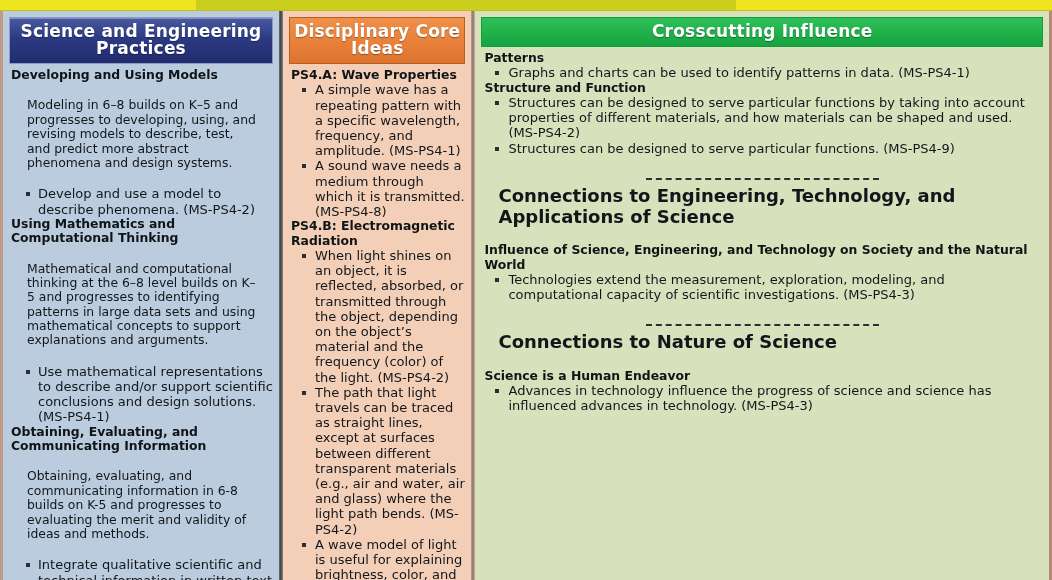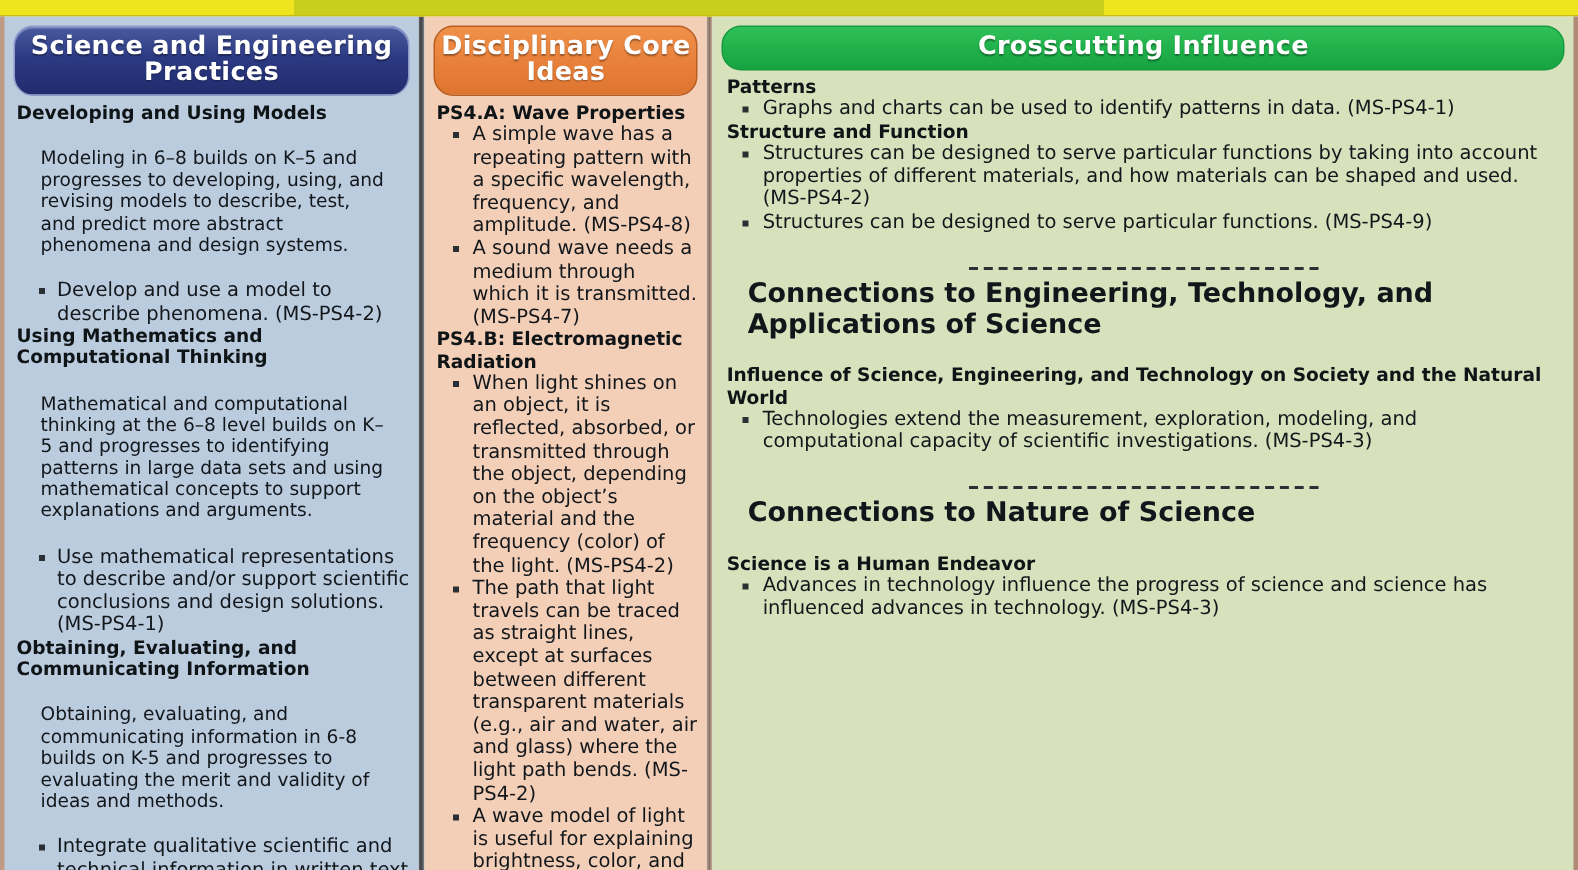--- a/index.html
+++ b/index.html
@@ -91,21 +91,20 @@
     margin: 6px 6px 4px 6px;
     flex: 0 0 auto;
     text-align: center;
     font-weight: bold;
     color: #ffffff;
     letter-spacing: 0.2px;
     line-height: 1;
     padding: 5px 4px 6px 4px;
     font-size: 17px;
     text-shadow: 0 1px 1px rgba(0,0,0,0.35);
-    border-radius: 13px;
   }
   .header-practices {
     background: linear-gradient(to bottom, #4a5a9e 0%, #2c3a83 45%, #212c6d 100%);
     border: 1px solid #8e99c9;
     box-shadow: inset 0 1px 0 #7e8cc4;
   }
   .header-dci {
     background: linear-gradient(to bottom, #ef9049 0%, #e8803a 55%, #dd7430 100%);
     border: 1px solid #b75e22;
   }
@@ -233,22 +232,22 @@
 
     <div class="col-sep dark"></div>
 
     <div class="col col-dci">
       <div class="col-header header-dci">Disciplinary Core Ideas</div>
       <div class="col-body">
 
         <div>
           <div class="sec-title">PS4.A:  Wave Properties</div>
           <ul class="bullets">
-            <li>A simple wave has a repeating pattern with a specific wavelength, frequency, and amplitude. (MS-PS4-8)</li>
-            <li>A sound wave needs a medium through which it is transmitted. (MS-PS4-7)</li>
+            <li>A simple wave has a repeating pattern with a specific wavelength, frequency, and amplitude. (MS-PS4-1)</li>
+            <li>A sound wave needs a medium through which it is transmitted. (MS-PS4-8)</li>
           </ul>
         </div>
 
         <div>
           <div class="sec-title">PS4.B:  Electromagnetic Radiation</div>
           <ul class="bullets">
             <li>When light shines on an object, it is reflected, absorbed, or transmitted through the object, depending on the object’s material and the frequency (color) of the light. (MS-PS4-2)</li>
             <li>The path that light travels can be traced as straight lines, except at surfaces between different transparent materials (e.g., air and water, air and glass) where the light path bends. (MS-PS4-2)</li>
             <li>A wave model of light is useful for explaining brightness, color, and the frequency-dependent bending of light at a surface between media. (MS-PS4-2)</li>
 

